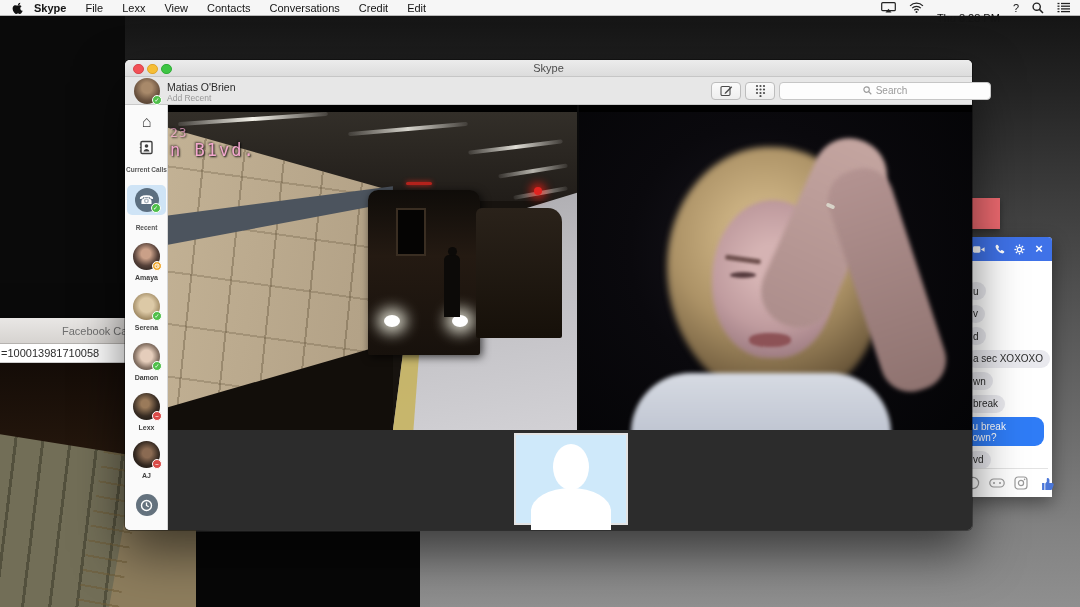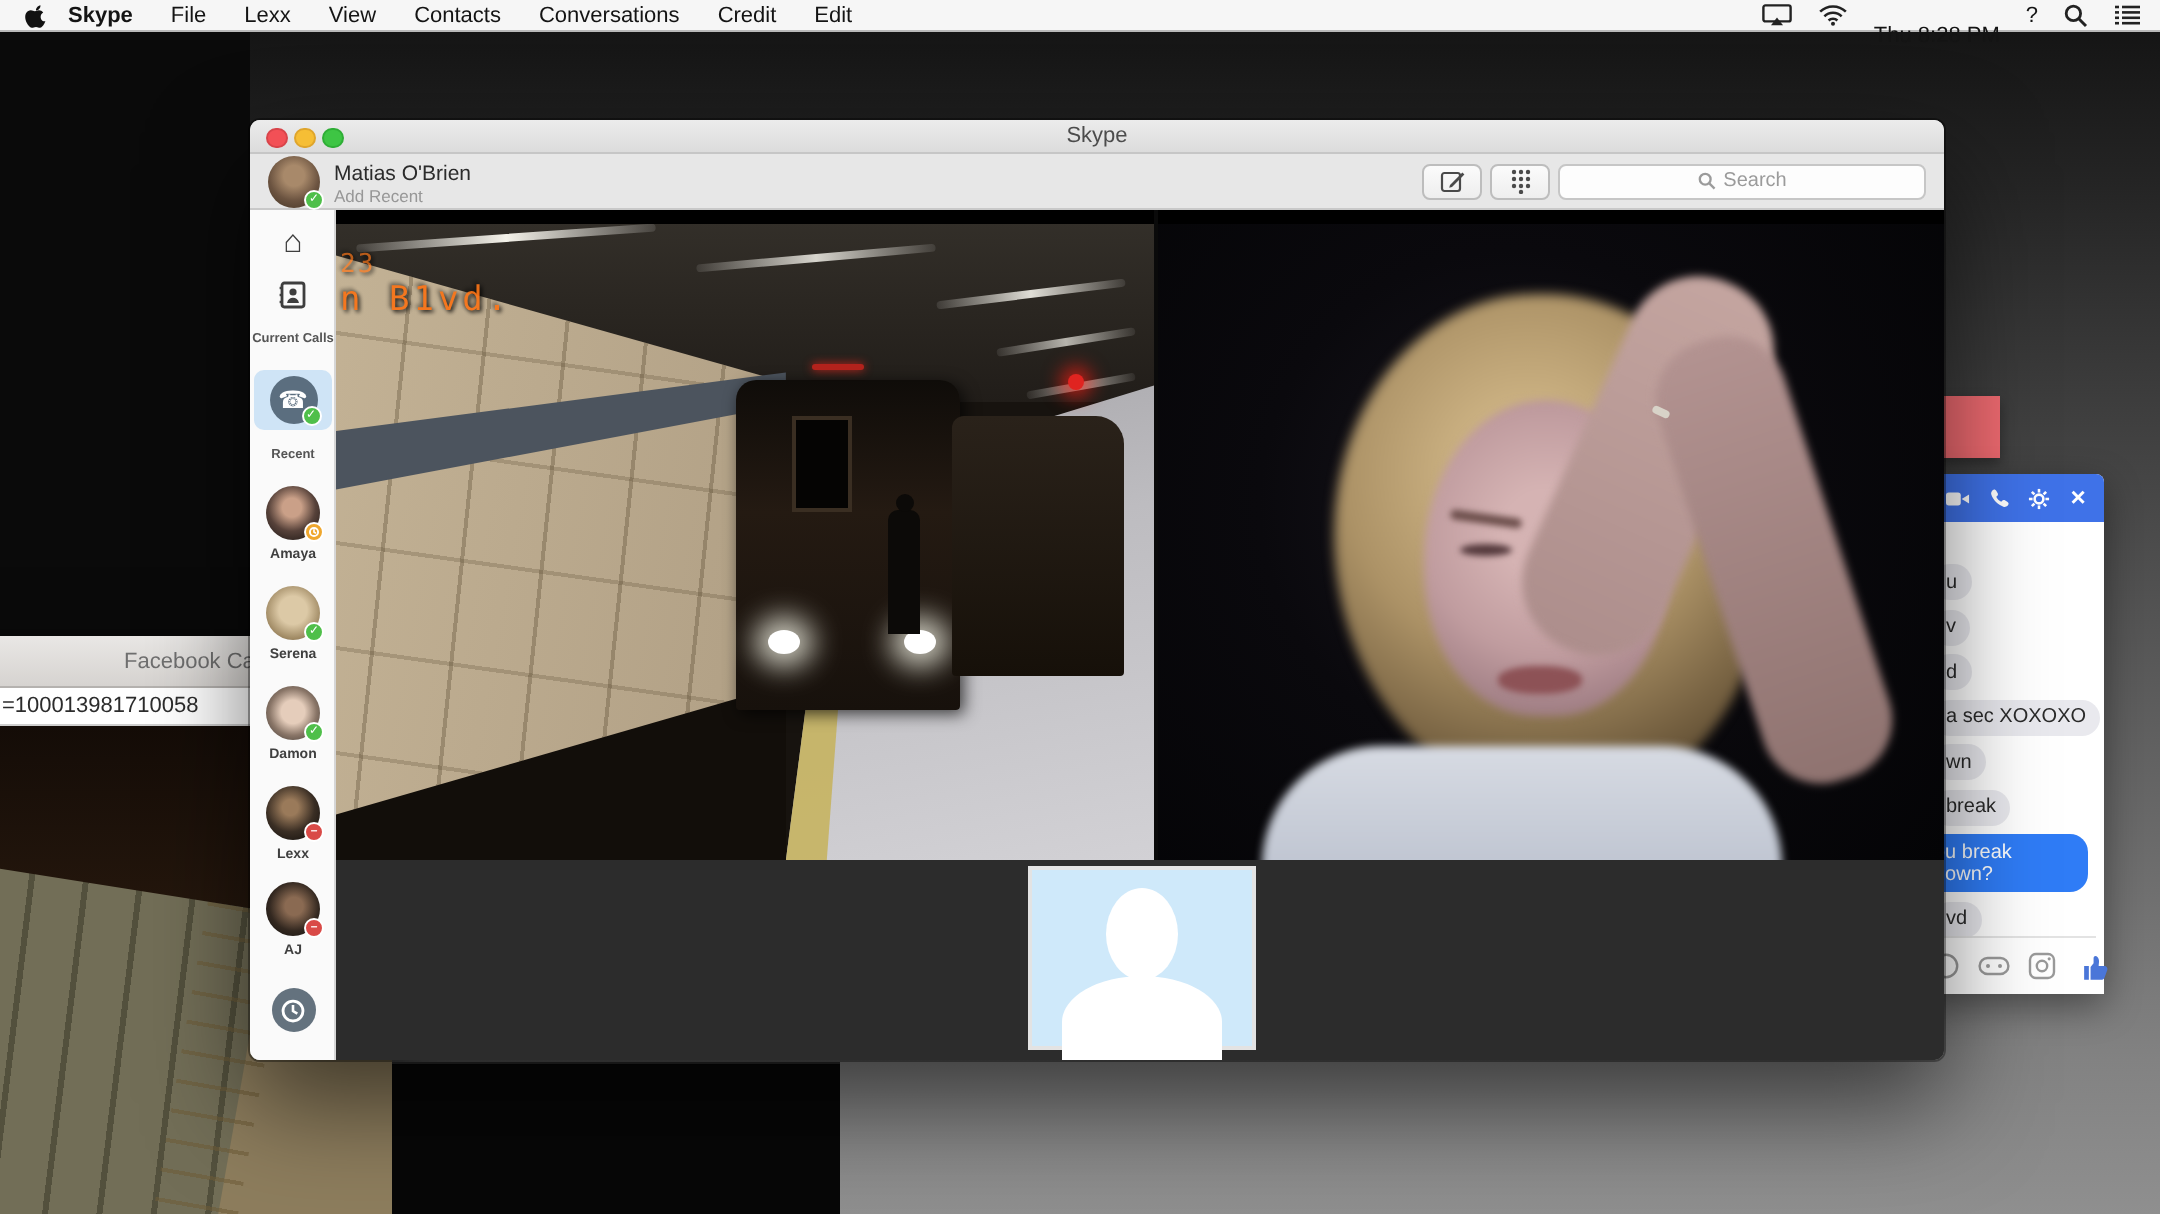--- a/index.html
+++ b/index.html
@@ -74,21 +74,21 @@
   .sk-toolbar { position:absolute; left:0; top:17px; right:0; height:28px; background:#e7e7e7; border-bottom:1px solid #c9c9c9; }
   .sk-avatar { position:absolute; left:9px; top:1px; width:26px; height:26px; border-radius:50%;
     background:radial-gradient(circle at 50% 38%, #a8896a 25%, #6b5340 60%, #473727 95%); }
   .sk-avatar .badge { bottom:-1px; right:-2px; }
   .sk-username { position:absolute; left:42px; top:4px; font-size:10.5px; color:#2b2b2b; }
   .sk-addcredit { position:absolute; left:42px; top:16px; font-size:8.5px; color:#979797; }
   .tb-btn { position:absolute; top:4.5px; height:18px; border:1px solid #bdbdbd; border-radius:4px;
     background:linear-gradient(#fbfbfb,#eee); display:flex; align-items:center; justify-content:center; }
   .tb-compose { left:586px; width:30px; }
   .tb-dialpad { left:620px; width:30px; }
-  .sk-search { position:absolute; left:654px; top:4.5px; width:184px; height:18px; border:1px solid #c6c6c6;
+  .sk-search { position:absolute; left:654px; top:4.5px; width:212px; height:18px; border:1px solid #c6c6c6;
     border-radius:4px; background:#fdfdfd; display:flex; align-items:center; justify-content:center; gap:4px;
     font-size:10px; color:#9b9b9b; }
   .sk-content { position:absolute; left:0; top:45px; right:0; bottom:0; border-radius:0 0 5px 5px; overflow:hidden; }
   .sk-sidebar { position:absolute; left:0; top:0; width:43px; bottom:0; background:#fafafa; border-right:1px solid #d6d6d6; }
   .sb-icon { position:absolute; left:0; width:43px; text-align:center; color:#3e3e3e; }
   .sb-home { top:9px; font-size:16px; line-height:16px; }
   .sb-contacts { top:35px; }
   .sb-label { position:absolute; left:0; width:43px; text-align:center; font-size:6.5px; font-weight:bold; color:#555; line-height:7.5px; }
   .sb-current { top:61px; }
   .sb-recent { top:119px; }
@@ -143,21 +143,21 @@
   .train-window { position:absolute; left:28px; top:18px; width:30px; height:48px; background:#050403; border:2px solid #3a2e22; }
   .headlight { position:absolute; bottom:28px; width:16px; height:12px; border-radius:50%; background:#fff;
     box-shadow:0 0 14px 7px rgba(255,255,240,.75); }
   .hl-a { left:16px; } .hl-b { left:84px; }
   .train-red { position:absolute; top:-8px; left:38px; width:26px; height:3px; background:#b3221c; box-shadow:0 0 5px rgba(255,40,30,.8); border-radius:2px; }
   .person { position:absolute; left:276px; top:150px; width:16px; height:62px; background:#0c0a08; border-radius:5px 5px 0 0; }
   .person:before { content:""; position:absolute; left:4px; top:-8px; width:9px; height:9px; border-radius:50%; background:#0c0a08; }
   .signal-red { position:absolute; left:366px; top:82px; width:8px; height:8px; border-radius:50%; background:#e02420;
     box-shadow:0 0 9px 4px rgba(255,30,20,.65); }
   .cctv-text { position:absolute; left:2px; top:20px; font-family:"DejaVu Sans Mono", monospace;
-    color:#f97316; text-shadow:1px 1px 2px #000, -1px -1px 2px rgba(0,0,0,.6); opacity:.92; }
+    color:#f9a8d4; text-shadow:1px 1px 2px #000, -1px -1px 2px rgba(0,0,0,.6); opacity:.92; }
   .cctv-line1 { font-size:13px; letter-spacing:1px; opacity:.75; }
   .cctv-line2 { font-size:17px; letter-spacing:2px; }
 
   
   .woman-scene { position:absolute; inset:0; background:radial-gradient(circle at 45% 45%, #17151d 0%, #0a090d 45%, #040406 100%); }
   .w-hair { position:absolute; left:88px; top:42px; width:215px; height:255px; border-radius:48% 52% 46% 54%;
     background:radial-gradient(circle at 45% 35%, #cdb384 15%, #ac9266 45%, #6e5a3c 75%, #3a3022 95%); filter:blur(3px); }
   .w-face { position:absolute; left:133px; top:95px; width:122px; height:158px; border-radius:50% 50% 46% 46%;
     background:radial-gradient(circle at 50% 42%, #d5b3b3 20%, #c09c9f 55%, #97767d 90%); filter:blur(2px); }
   .w-brow { position:absolute; width:36px; height:5px; border-radius:3px; background:#6d4f4c; filter:blur(1.5px); }

